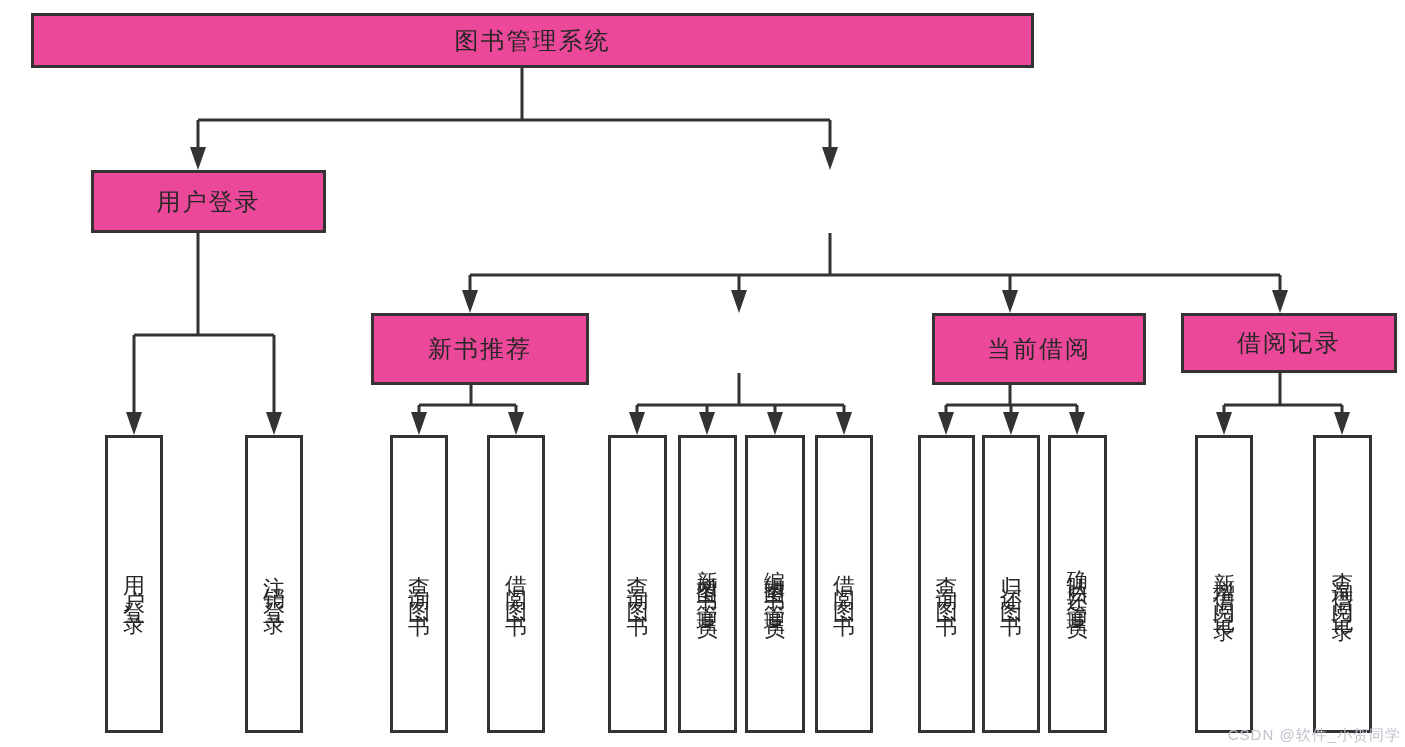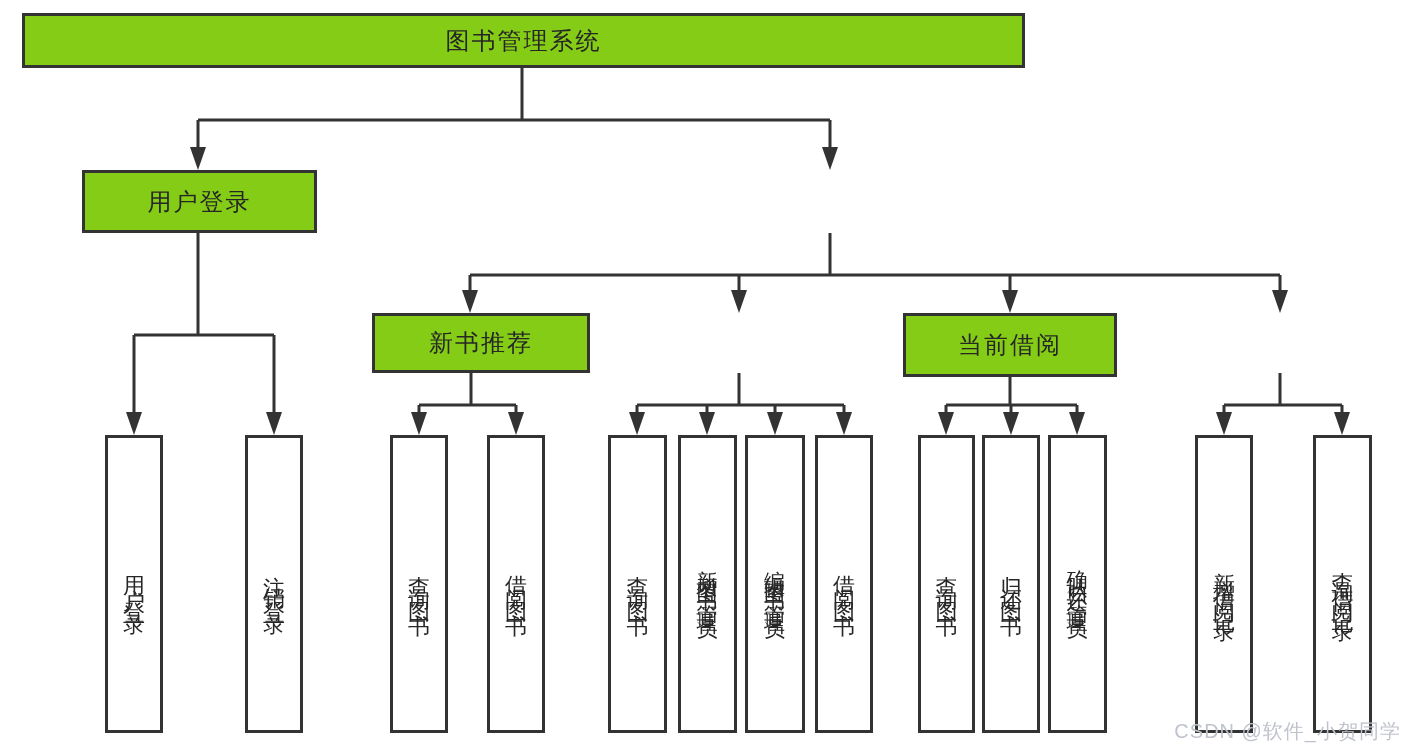--- a/index.html
+++ b/index.html
@@ -10,41 +10,41 @@
   }
   html,body{margin:0;padding:0;background:var(--background);}
   body{font-family:"Liberation Sans","DejaVu Sans",sans-serif;}
   .stage{
     position:relative;width:1405px;height:747px;
     background:var(--background);overflow:hidden;
   }
   svg.wires{position:absolute;left:0;top:0;width:1405px;height:747px;}
   .node{
     position:absolute;box-sizing:border-box;
-    border:3px solid var(--line);background:#84cc16;
+    border:3px solid var(--line);background:#ec4899;
     display:flex;align-items:center;justify-content:center;
     font-size:24px;color:var(--text);letter-spacing:2px;
-    white-space:nowrap;z-index:2;
+    white-space:nowrap;z-index:2;margin-left:9px;
   }
   .leaf{
     position:absolute;box-sizing:border-box;
     border:3px solid var(--line);background:#ffffff;
     display:flex;align-items:center;justify-content:center;
     top:435px;height:298px;z-index:2;
   }
   .leaf span{
     writing-mode:vertical-rl;text-orientation:mixed;
     font-size:22px;letter-spacing:13px;color:var(--text);
     line-height:1;
   }
   .leaf.long span{font-size:21px;letter-spacing:7px;}
   .leaf.mid span{font-size:22px;letter-spacing:10px;}
   .watermark{
     position:absolute;right:4px;bottom:2px;
-    font-size:20px;color:var(--watermark);letter-spacing:1px;
+    font-size:15px;color:var(--watermark);letter-spacing:1px;
     z-index:3;white-space:nowrap;
   }
 </style>
 </head>
 <body>
 
 <div class="stage">
 
   <svg class="wires" viewBox="0 0 1405 747" xmlns="http://www.w3.org/2000/svg">
     <g stroke="#333333" stroke-width="3" fill="none">
@@ -80,25 +80,28 @@
   </svg>
 
   <div class="node" style="left:22px;top:13px;width:1003px;height:55px">
     <span>图书管理系统</span>
   </div>
 
   <div class="node" style="left:82px;top:170px;width:235px;height:63px">
     <span>用户登录</span>
   </div>
 
-  <div class="node" style="left:372px;top:313px;width:218px;height:60px">
+  <div class="node" style="left:362px;top:313px;width:218px;height:72px">
     <span>新书推荐</span>
   </div>
-  <div class="node" style="left:903px;top:313px;width:214px;height:64px">
+  <div class="node" style="left:923px;top:313px;width:214px;height:72px">
     <span>当前借阅</span>
+  </div>
+  <div class="node" style="left:1172px;top:313px;width:216px;height:60px">
+    <span>借阅记录</span>
   </div>
 
   <div class="leaf" style="left:105px;width:58px">
     <span>用户登录</span>
   </div>
   <div class="leaf" style="left:245px;width:58px">
     <span>注销登录</span>
   </div>
 
   <div class="leaf" style="left:390px;width:58px">

